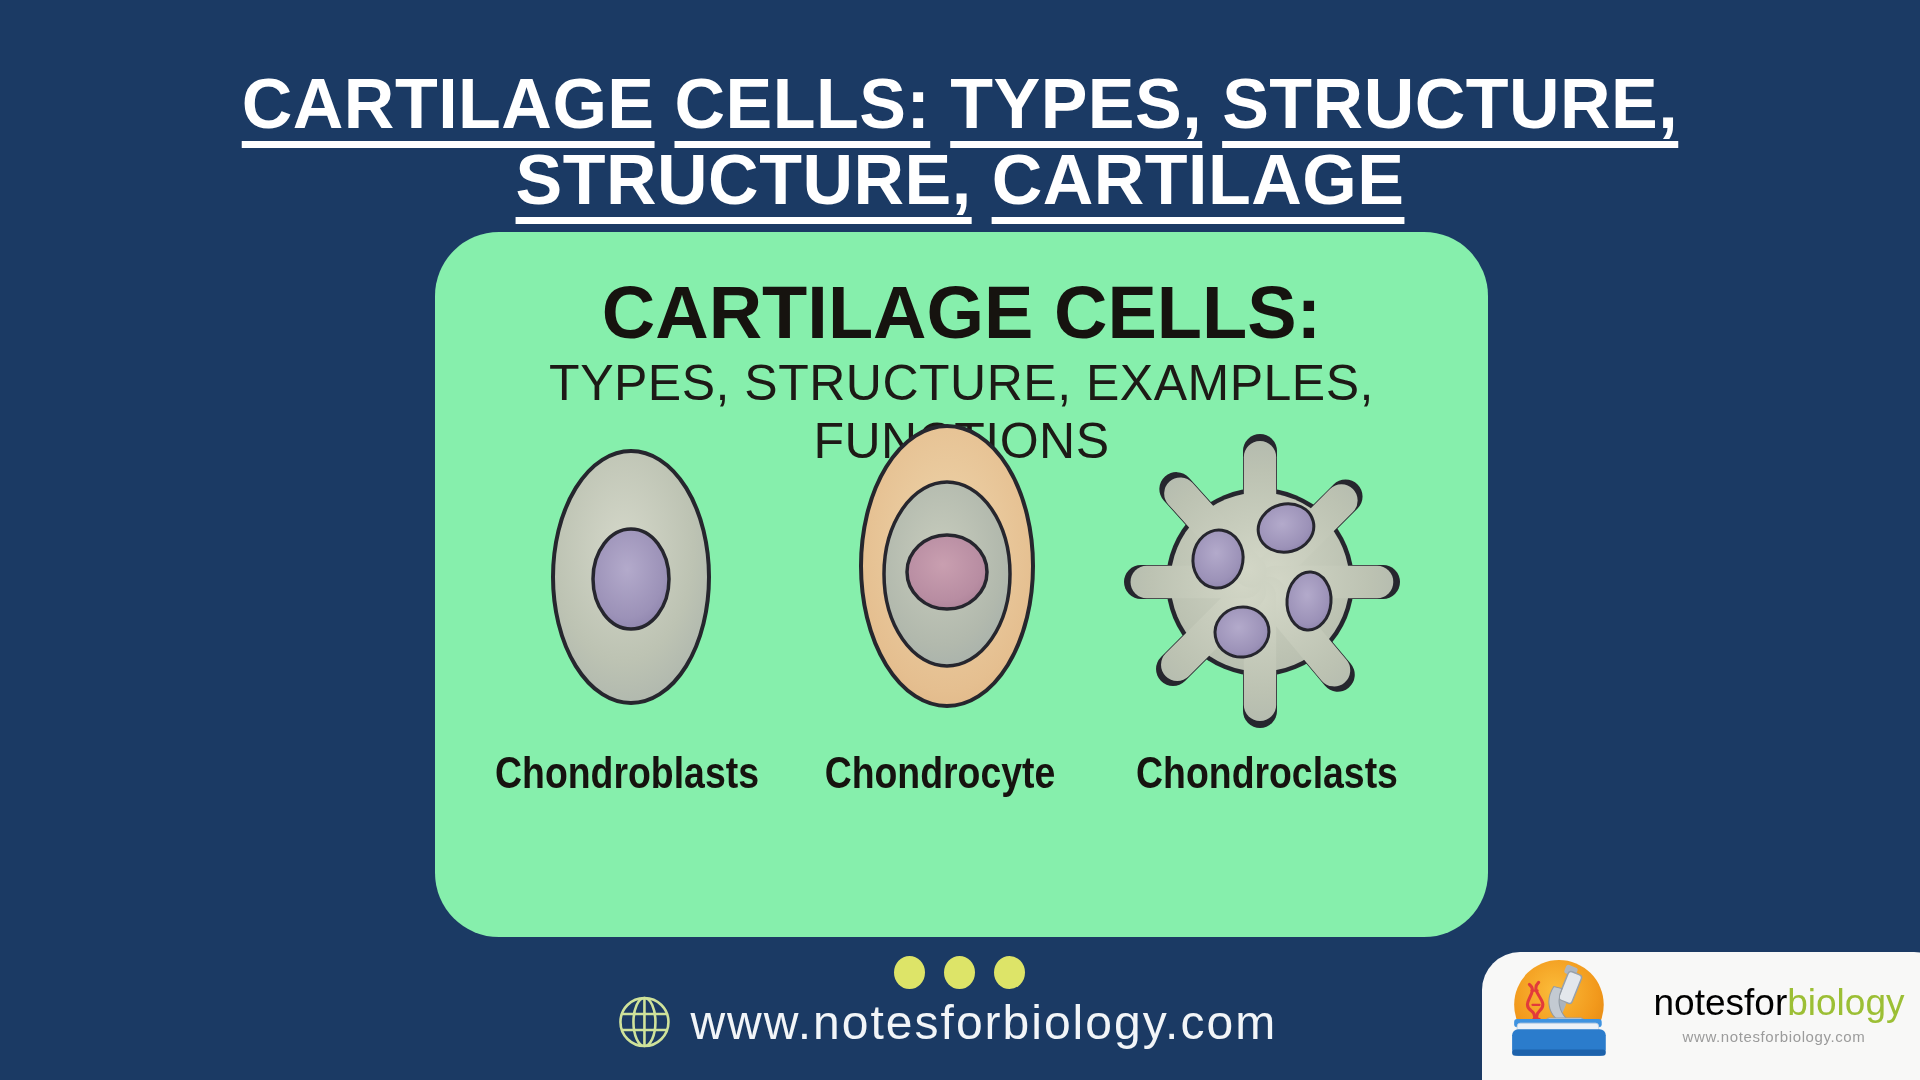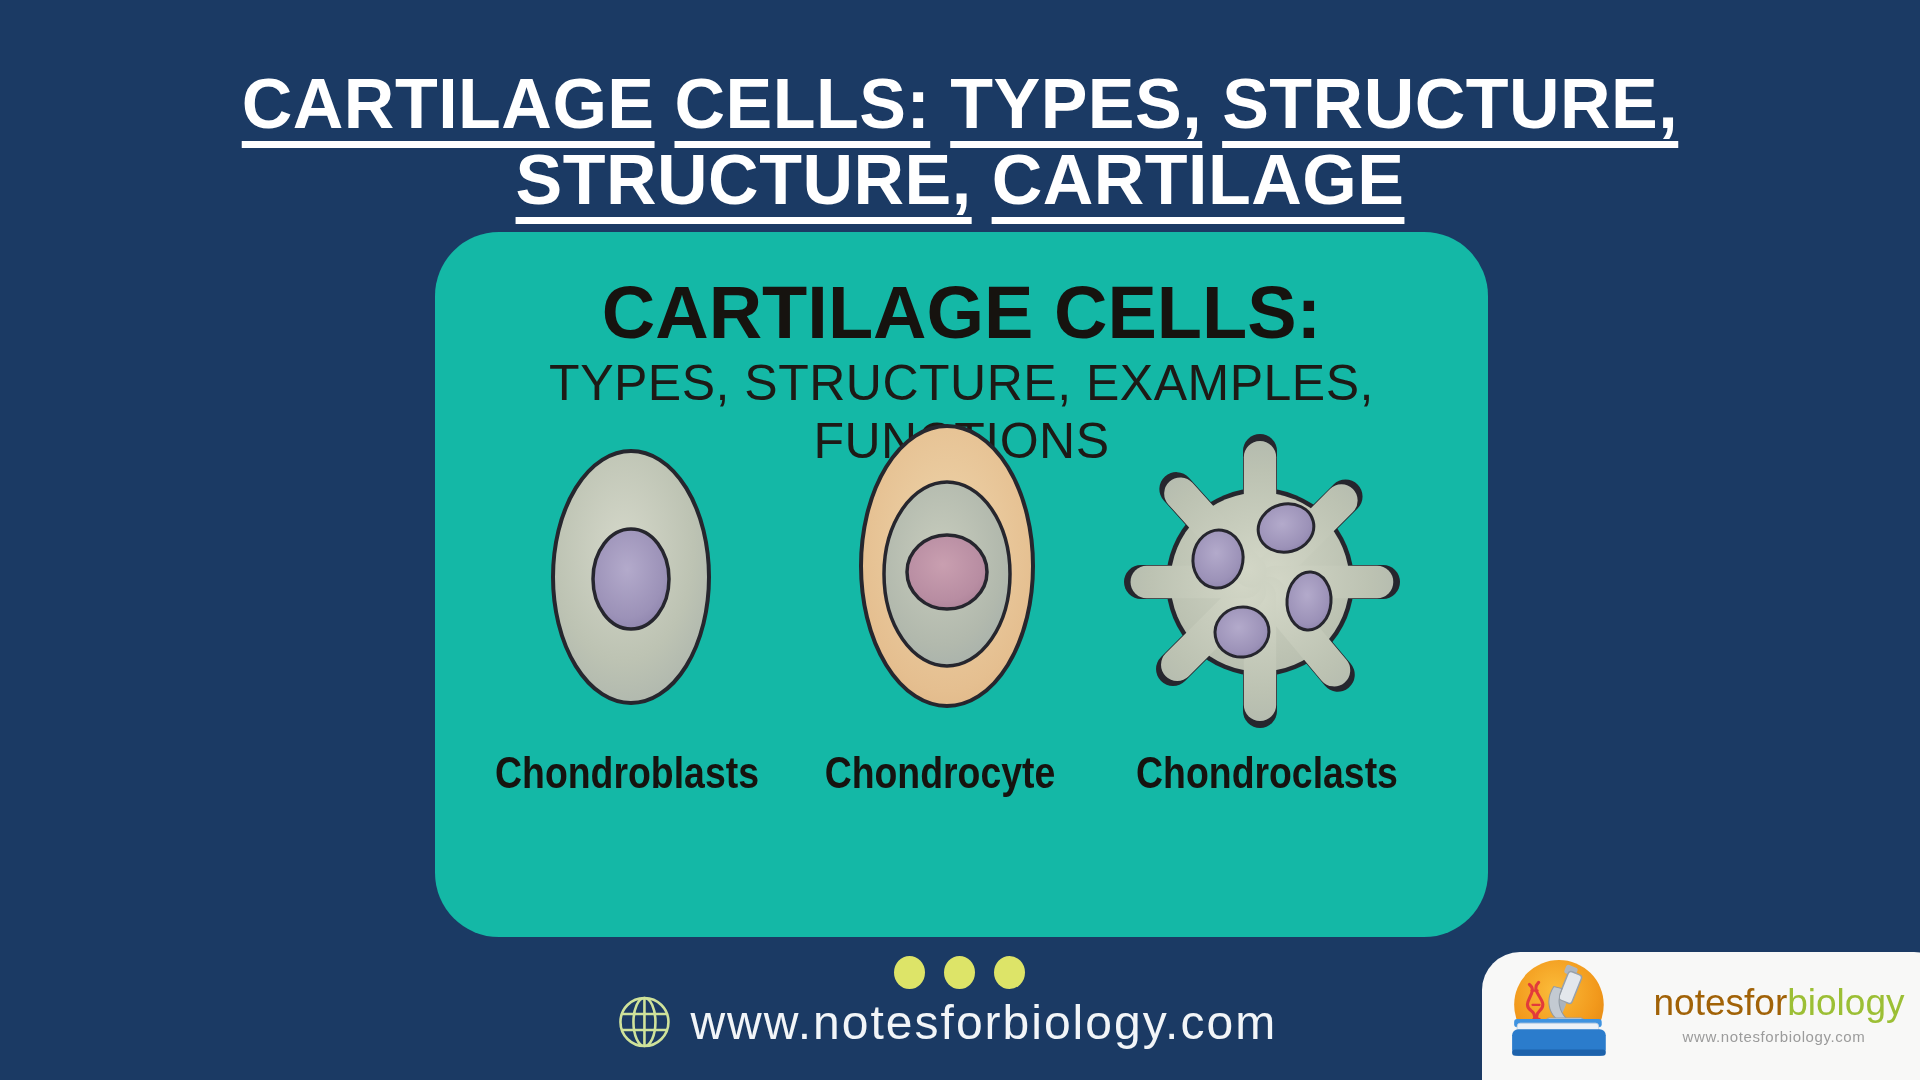--- a/index.html
+++ b/index.html
@@ -25,21 +25,21 @@
     text-decoration: underline;
     text-decoration-thickness: 7px;
     text-underline-offset: 13px;
   }
 
   
   .card {
     position: absolute;
     left: 435px; top: 232px;
     width: 1053px; height: 705px;
-    background: #14b8a6;
+    background: #86efac;
     border-radius: 64px;
   }
   .card-heading {
     position: absolute;
     top: 38px; left: 0; width: 100%;
     text-align: center;
     color: #16130f;
     font-size: 74px;
     font-weight: 700;
     letter-spacing: 0px;
@@ -102,21 +102,21 @@
   .logo-graphic { position: absolute; left: 24px; top: 8px; }
   .logo-wordmark {
     position: absolute;
     left: 142px; top: 30px;
     width: 300px;
     text-align: center;
     font-size: 37px;
     font-weight: 400;
     white-space: nowrap;
   }
-  .brand-dark  { color: #a16207; margin-left: 10px; }
+  .brand-dark  { color: #000000; margin-left: 10px; }
   .brand-green { color: #9cbf35; margin-top: 31px; }
   .logo-site {
     position: absolute;
     left: 142px; top: 76px;
     width: 300px;
     text-align: center;
     color: #9b9b9b;
     font-size: 15px;
     letter-spacing: 0.6px;
   }

